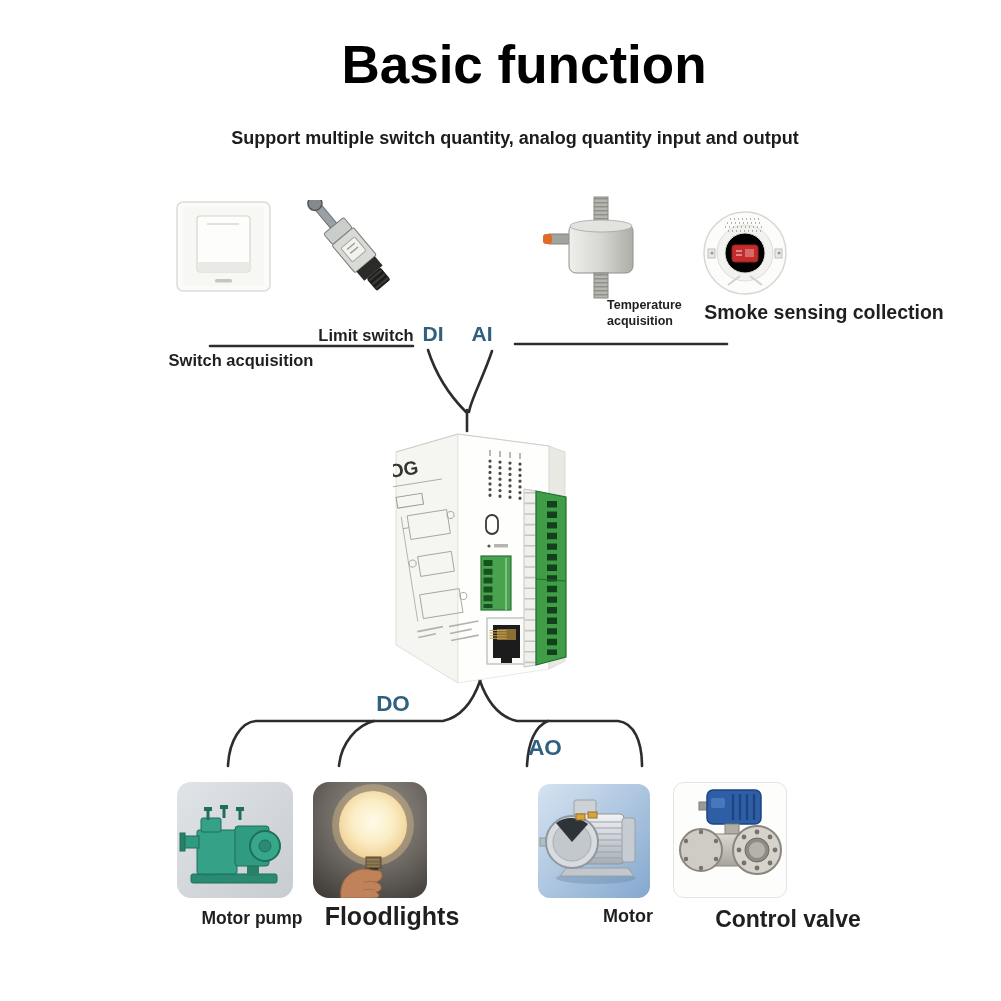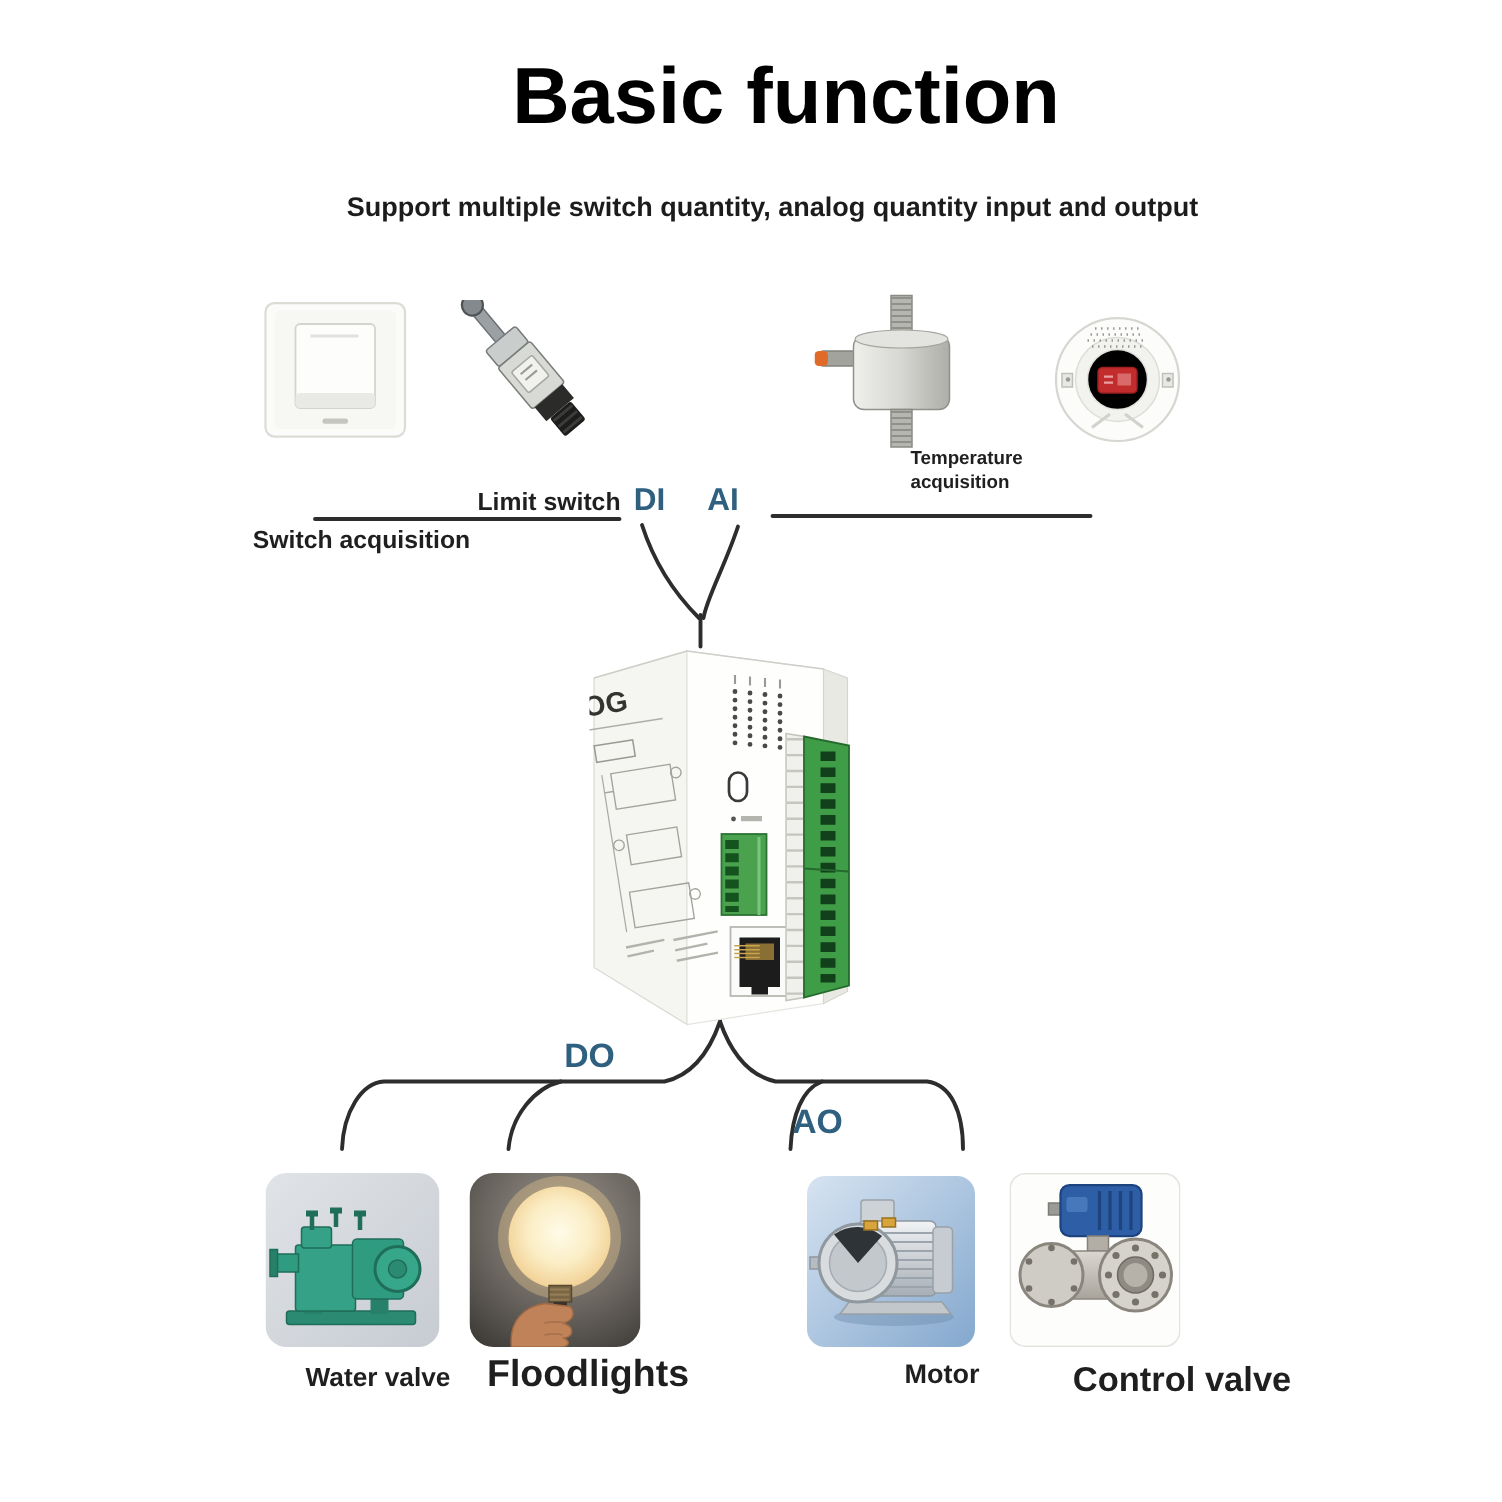--- a/index.html
+++ b/index.html
@@ -115,20 +115,21 @@
       <rect x="75" y="44" width="7" height="9" fill="#e8e8e4" stroke="#c0c0bb"></rect>
       <circle cx="12" cy="48" r="1.5" fill="#9a9a95"></circle>
       <circle cx="79" cy="48" r="1.5" fill="#9a9a95"></circle>
       <rect x="32" y="40" width="26" height="17" rx="3" fill="#c32c2c" stroke="#9e1f1f"></rect>
       <rect x="45" y="44" width="9" height="8" fill="#d96a6a"></rect>
       <line x1="36" y1="46" x2="42" y2="46" stroke="#e9a0a0" stroke-width="1.5"></line>
       <line x1="36" y1="50" x2="42" y2="50" stroke="#e9a0a0" stroke-width="1.5"></line>
       <path d="M28,80 L40,71 M62,80 L50,71" stroke="#d2d2cd" stroke-width="2" fill="none"></path>
     </svg>
   </div>
+  <div id="lbl-smoke" class="abs ctr figlabel">Smoke sensing collection</div>
 
   <div id="lbl-di" class="abs ctr iolabel">DI</div>
   <div id="lbl-ai" class="abs ctr iolabel">AI</div>
 
   <div class="abs" style="left:393px;top:429px;">
     <svg width="180" height="256" viewBox="0 0 180 256">
 
       <path d="M3,23 L65,5 L65,254 L3,216 Z" fill="#f5f5f1" stroke="#d9d9d3" stroke-width="0.8"></path>
       <path d="M65,5 L156,17 L156,240 L65,254 Z" fill="#fefefd" stroke="#e3e3de" stroke-width="0.8"></path>
       <path d="M156,17 L172,23 L172,232 L156,240 Z" fill="#e9e9e4" stroke="#d6d6d0" stroke-width="0.8"></path>
@@ -219,21 +220,21 @@
           <line x1="47" y1="26" x2="47" y2="36"></line>
           <line x1="63" y1="28" x2="63" y2="38"></line>
       </g>
       <g fill="#1f6e5a">
         <rect x="27" y="25" width="8" height="4"></rect>
           <rect x="43" y="23" width="8" height="4"></rect>
           <rect x="59" y="25" width="8" height="4"></rect>
       </g>
     </svg>
   </div>
-  <div id="lbl-pump" class="abs ctr figlabel">Water valve</div>
+  <div id="lbl-pump" class="abs ctr figlabel">Motor pump</div>
 
   <div class="abs" style="left:313px;top:782px;">
     <svg width="114" height="116" viewBox="0 0 114 116">
       <defs>
         <radialGradient id="flbg" cx="55%" cy="30%" r="85%">
           <stop offset="0" stop-color="#9c968d"></stop>
             <stop offset="0.55" stop-color="#6b6660"></stop>
             <stop offset="1" stop-color="#3d3a36"></stop>
         </radialGradient>
         <radialGradient id="bulbg" cx="50%" cy="45%" r="60%">

